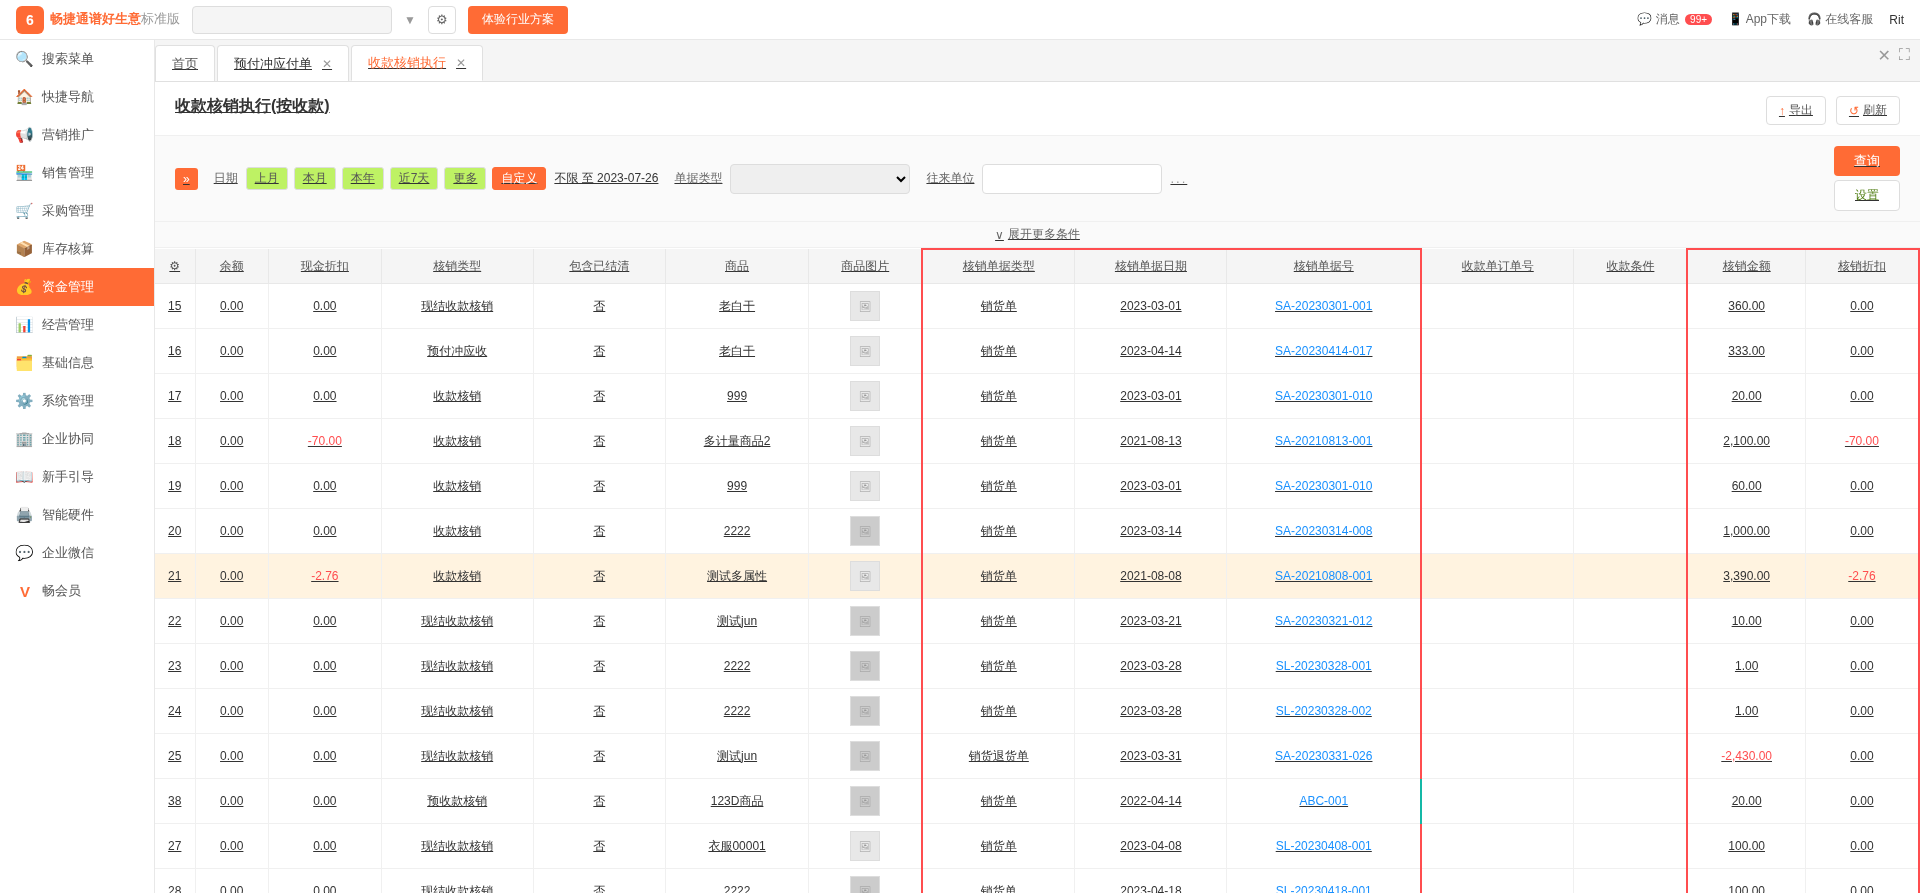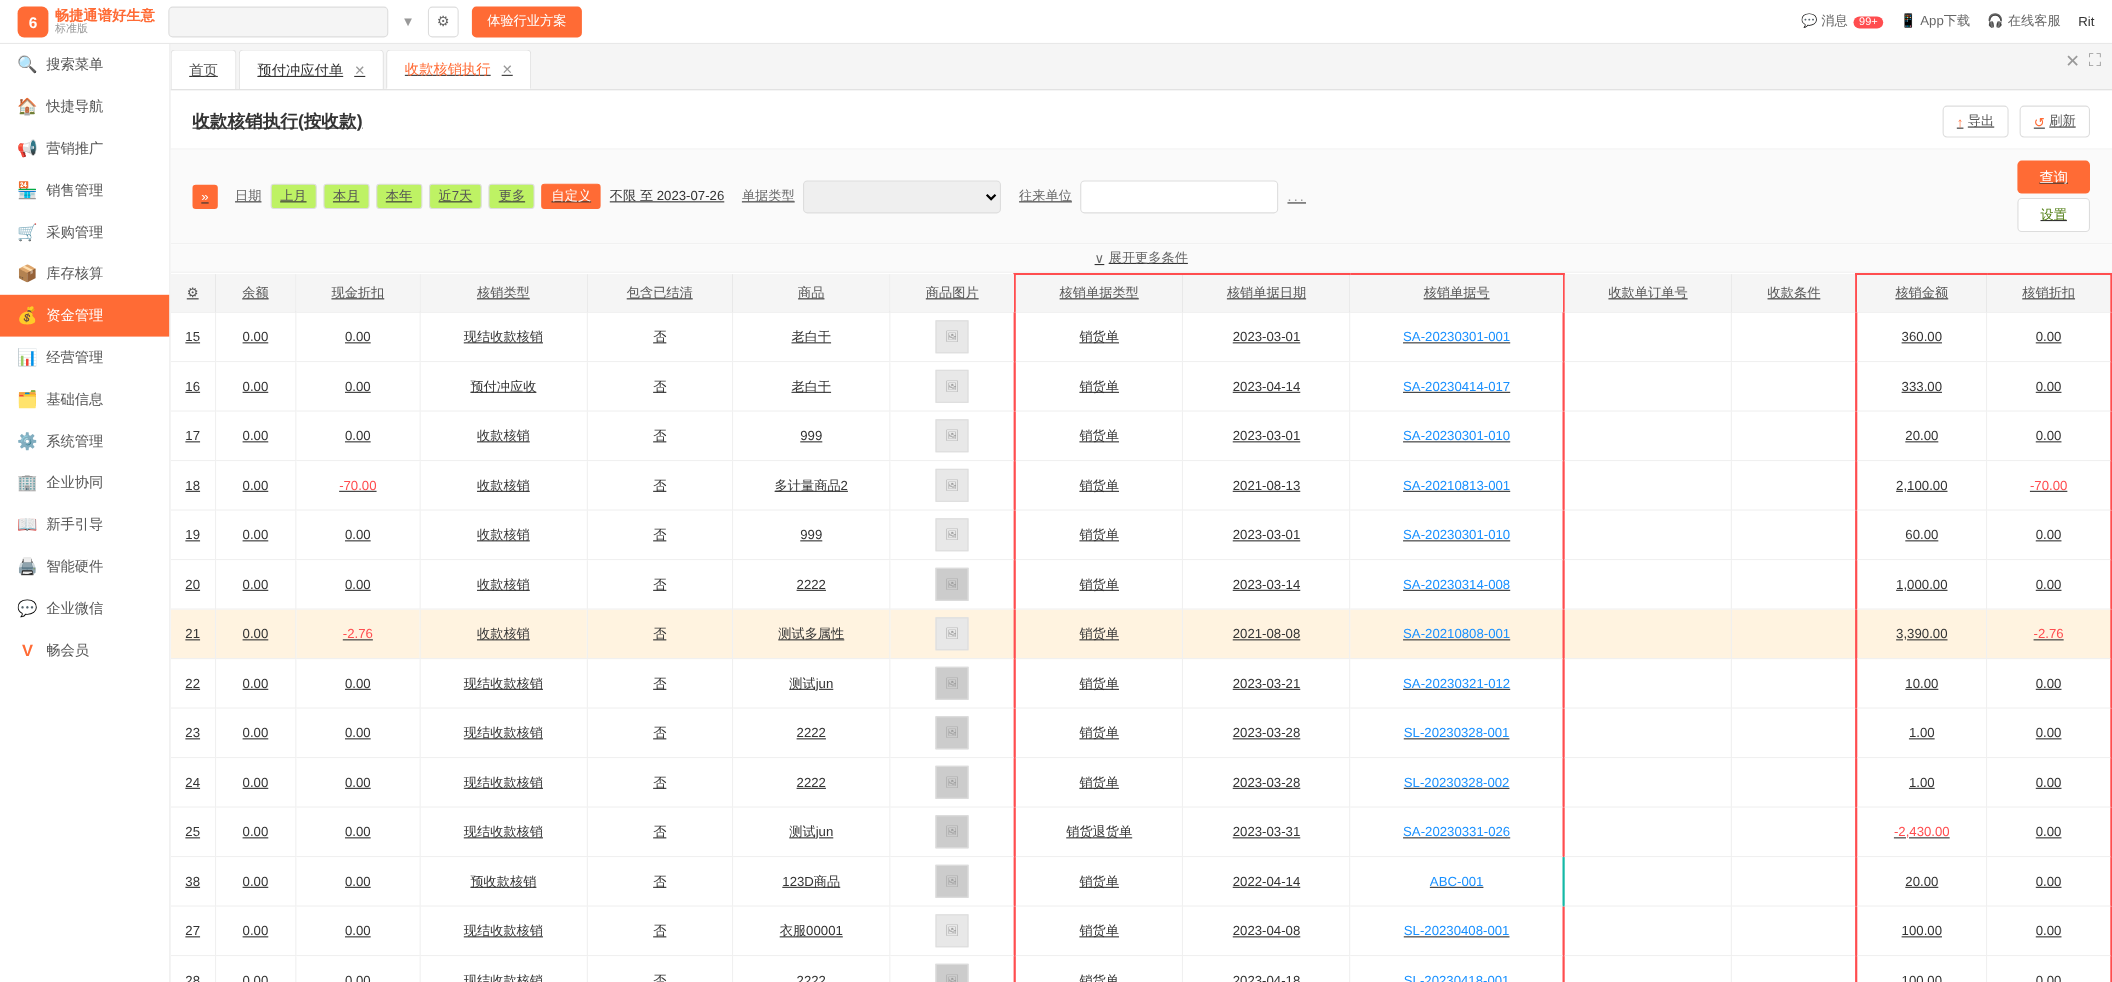--- a/index.html
+++ b/index.html
@@ -29,21 +29,21 @@
     
     .tab-bar { height: 42px; background: #f5f5f5; display: flex; align-items: flex-end; border-bottom: 1px solid #e0e0e0; padding-left: 0; position: relative; }
     .tab { display: flex; align-items: center; gap: 6px; padding: 0 16px; height: 36px; background: #fff; border: 1px solid #e0e0e0; border-bottom: none; margin-right: 2px; cursor: pointer; font-size: 13px; border-radius: 4px 4px 0 0; position: relative; }
     .tab.home { color: #555; }
     .tab.active { background: #fff; color: #ff6b35; border-bottom: 1px solid #fff; z-index: 1; }
     .tab-close { font-size: 12px; color: #999; cursor: pointer; margin-left: 4px; }
     .tab-bar-actions { position: absolute; right: 10px; top: 6px; display: flex; gap: 8px; }
 
     
     .content { flex: 1; background: #fff; overflow: hidden; display: flex; flex-direction: column; }
-    .content-header { padding: 14px 20px 10px; display: flex; justify-content: space-between; align-items: center; border-bottom: 1px solid #f0f0f0; }
+    .content-header { padding: 14px 20px 10px; display: flex; justify-content: space-between; border-bottom: 1px solid #f0f0f0; }
     .page-title { font-size: 16px; font-weight: bold; color: #333; }
     .header-actions { display: flex; gap: 10px; }
     .action-btn { display: flex; align-items: center; gap: 4px; padding: 5px 12px; border: 1px solid #ddd; border-radius: 4px; cursor: pointer; background: #fff; font-size: 12px; color: #555; }
     .action-btn .icon { color: #ff6b35; }
 
     
     .filter-bar { padding: 10px 20px; background: #fafafa; border-bottom: 1px solid #f0f0f0; display: flex; align-items: center; gap: 16px; flex-wrap: wrap; }
     .filter-group { display: flex; align-items: center; gap: 8px; }
     .filter-label { color: #666; font-size: 12px; }
     .filter-dates { display: flex; gap: 6px; align-items: center; }
@@ -76,23 +76,23 @@
     .expand-conditions { display: flex; align-items: center; justify-content: center; padding: 4px 0; border-bottom: 1px solid #f0f0f0; background: #fafafa; cursor: pointer; }
     .expand-conditions span { font-size: 12px; color: #666; }
   </style>
 </head>
 <body>
 
 <div class="top-bar">
   <div class="top-bar-left">
     <div class="logo-area">
       <div class="logo-icon">6</div>
-      <div style="display:flex;flex-direction:column;line-height:1.2;">
+      <div style="display:flex;flex-direction:row;line-height:1.2;font-family:Liberation Mono, monospace;">
         <span style="font-size:13px;font-weight:bold;color:#ff6b35;">畅捷通谱好生意</span>
-        <span style="font-size:10px;color:#999;">标准版</span>
+        <span style="font-size:13px;color:#999;">标准版</span>
       </div>
     </div>
     <input class="search-bar" type="text" placeholder="" style="">
     <span style="font-size:12px;color:#999;cursor:pointer;">▼</span>
     <div class="gear-btn">⚙</div>
     <button class="industry-btn">体验行业方案</button>
   </div>
   <div class="top-right">
     <span style="cursor:pointer;">
       💬 <span>消息</span>

